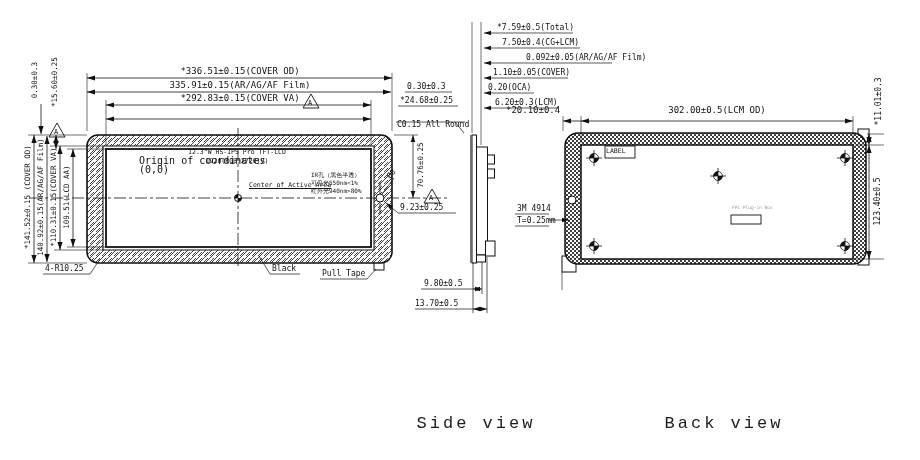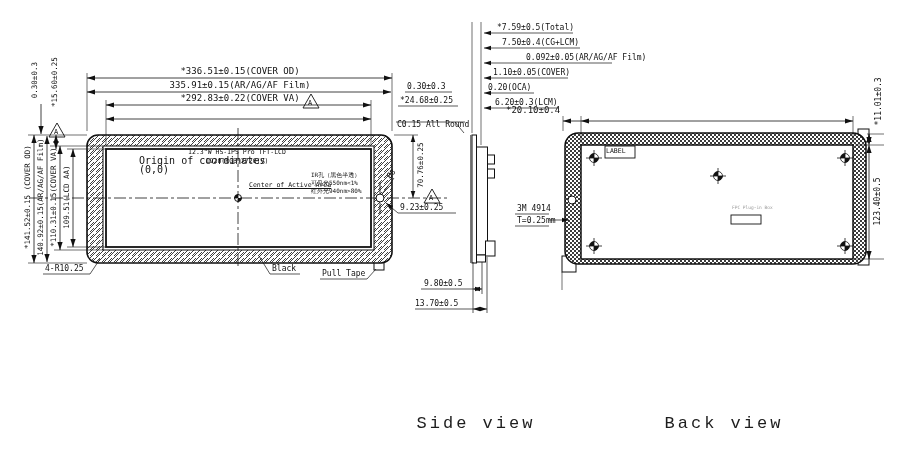--- a/index.html
+++ b/index.html
@@ -220,21 +220,21 @@
     <g stroke-width="0.7">
       <line x1="515" y1="214" x2="549" y2="214"></line>
       <line x1="515" y1="226" x2="549" y2="226"></line>
       <line x1="549" y1="220" x2="569" y2="220" marker-end="url(#arr)"></line>
     </g>
   </g>
 </svg>
 
 <div class="lbl ctr" style="left:140px;top:67px;width:200px;">*336.51±0.15(COVER OD)</div>
 <div class="lbl ctr" style="left:140px;top:81px;width:200px;">335.91±0.15(AR/AG/AF Film)</div>
-<div class="lbl ctr" style="left:140px;top:94px;width:200px;">*292.83±0.22(COVER VA)</div>
+<div class="lbl ctr" style="left:140px;top:94px;width:200px;">*292.83±0.15(COVER VA)</div>
 
 <div class="lbl fs75 rot" style="left:-52px;top:193px;width:160px;">*141.52±0.15 (COVER OD)</div>
 <div class="lbl fs75 rot" style="left:-39px;top:193px;width:160px;">140.92±0.15(AR/AG/AF Film)</div>
 <div class="lbl fs75 rot" style="left:-26px;top:193px;width:160px;">*110.31±0.15(COVER VA)</div>
 <div class="lbl fs75 rot" style="left:-13px;top:193px;width:160px;">109.51(LCD AA)</div>
 <div class="lbl fs75 rot" style="left:3px;top:76px;width:64px;">0.30±0.3</div>
 <div class="lbl fs75 rot" style="left:17px;top:78px;width:76px;">*15.60±0.25</div>
 
 <div class="lbl fs8" style="left:407px;top:83px;">0.30±0.3</div>
 <div class="lbl fs8" style="left:400px;top:97px;">*24.68±0.25</div>
@@ -262,20 +262,21 @@
 
 <div class="lbl fs8" style="left:497px;top:24px;">*7.59±0.5(Total)</div>
 <div class="lbl fs8" style="left:502px;top:39px;">7.50±0.4(CG+LCM)</div>
 <div class="lbl fs8" style="left:490px;top:54px;margin-left:36px;">0.092±0.05(AR/AG/AF Film)</div>
 <div class="lbl fs8" style="left:493px;top:69px;">1.10±0.05(COVER)</div>
 <div class="lbl fs8" style="left:488px;top:84px;">0.20(OCA)</div>
 <div class="lbl fs8" style="left:495px;top:99px;">6.20±0.3(LCM)</div>
 <div class="lbl fs8" style="left:424px;top:280px;">9.80±0.5</div>
 <div class="lbl fs8" style="left:415px;top:300px;">13.70±0.5</div>
 
+<div class="lbl ctr" style="left:617px;top:106px;width:200px;">302.00±0.5(LCM OD)</div>
 <div class="lbl" style="left:506px;top:106px;">*20.10±0.4</div>
 <div class="lbl fs8 rot" style="left:844px;top:97px;width:70px;">*11.01±0.3</div>
 <div class="lbl fs8 rot" style="left:843px;top:197px;width:70px;">123.40±0.5</div>
 <div class="lbl fs65 ctr" style="left:606px;top:148px;width:16px;">LABEL</div>
 <div class="lbl fs8" style="left:517px;top:205px;">3M 4914</div>
 <div class="lbl fs8" style="left:517px;top:217px;">T=0.25mm</div>
 <div class="lbl tiny" style="left:732px;top:206px;">FPC Plug-in Box</div>
 
 <div class="cap" style="left:117px;top:414px;margin-top:46px;">Front view</div>
 <div class="cap" style="left:614px;top:414px;">Back view</div>

